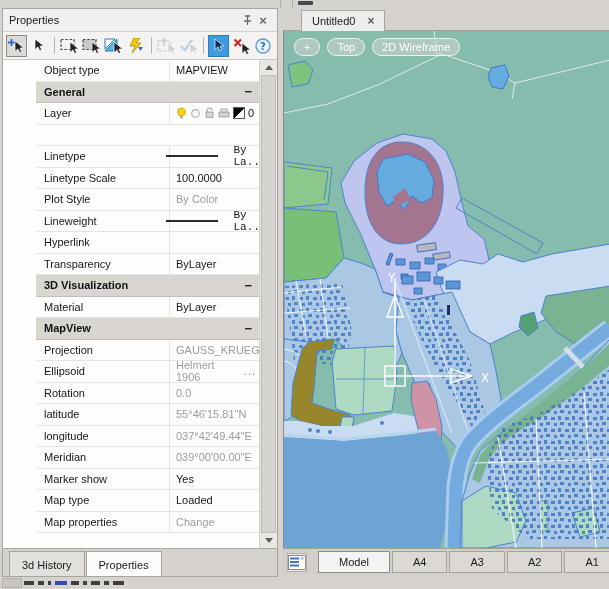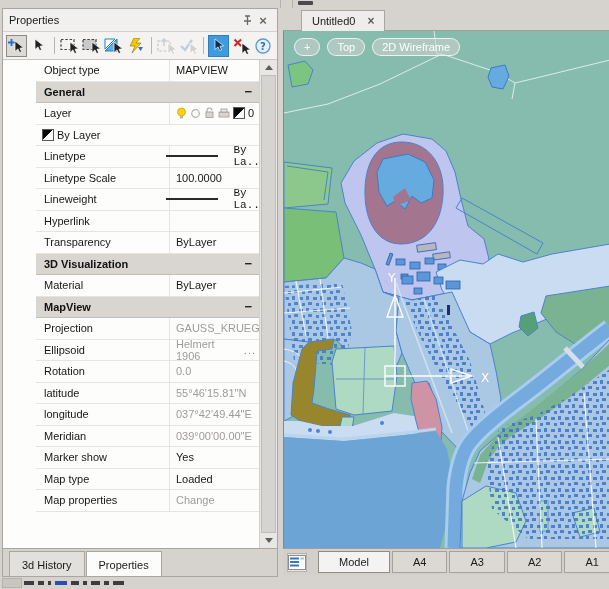--- a/index.html
+++ b/index.html
@@ -258,36 +258,38 @@
    <svg width="12" height="11">
                 <rect x="1" y="4" width="10" height="5" fill="#d9d6d2" stroke="#9b9894" stroke-width="0.8"></rect>
                 <rect x="3" y="1" width="6" height="3" fill="#eceae7" stroke="#9b9894" stroke-width="0.8"></rect>
               </svg>
    <span class="swatch"></span>
             </span>
             <span>0</span>
           </div>
         </div>
         <div class="prow">
-          <div class="val">
-            <span class="swatch"></span>
-            <span>By Layer</span>
-          </div>
         </div>
         <div class="prow">
           <div class="lbl">Linetype</div>
           <div class="val rightline">
             <span class="ltline"></span>
             <span>By La...</span>
           </div>
         </div>
         <div class="prow">
           <div class="lbl">Linetype Scale</div>
           <div class="val">
             <span>100.0000</span>
+          </div>
+        </div>
+        <div class="prow">
+          <div class="lbl">Plot Style</div>
+          <div class="val">
+            <span class="gray">By Color</span>
           </div>
         </div>
         <div class="prow">
           <div class="lbl">Lineweight</div>
           <div class="val rightline">
             <span class="ltline"></span>
             <span>By La...</span>
           </div>
         </div>
         <div class="prow">

